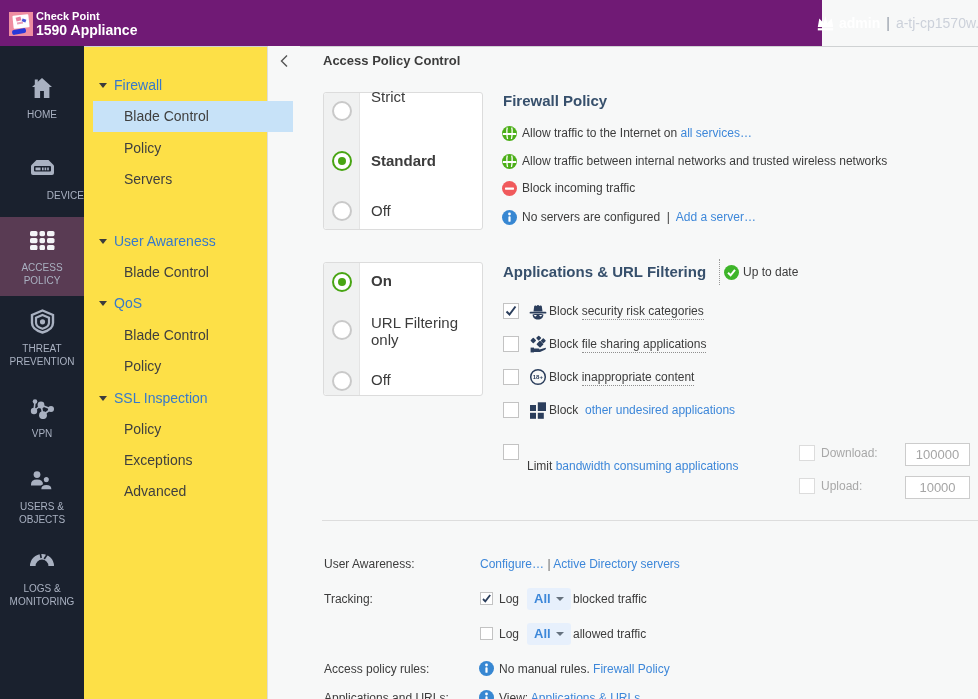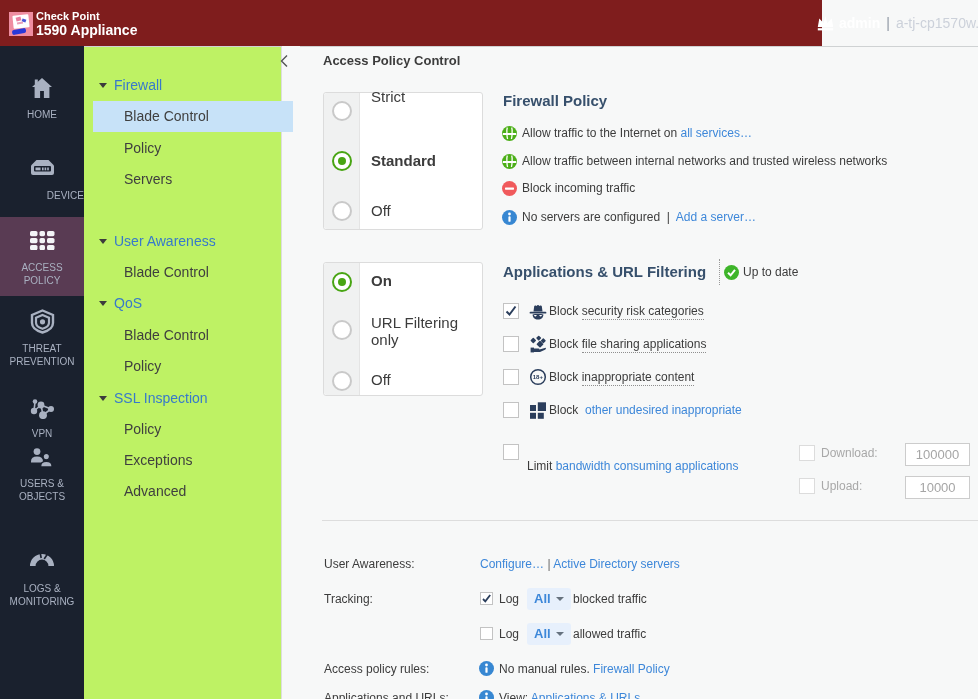--- a/index.html
+++ b/index.html
@@ -1,20 +1,20 @@
 <!DOCTYPE html>
 <html><head>
 <meta charset="utf-8">
 <style>
 * { margin:0; padding:0; box-sizing:border-box; }
 html,body { width:978px; height:699px; overflow:hidden; }
 body { font-family:"Liberation Sans", sans-serif; background:#f7f8f8; position:relative; }
 
 
-#header { position:absolute; left:0; top:0; width:822px; height:46px; background:#7f1d1d; }
+#header { position:absolute; left:0; top:0; width:822px; height:46px; background:#701a75; }
 #logo { position:absolute; left:9px; top:12px; width:24px; height:24px; background:#ef8da1; overflow:hidden; }
 #logo .paper { position:absolute; left:4px; top:2.5px; width:16px; height:13px; background:#fff; transform:rotate(-6deg); border-radius:1px; }
 #logo .m1 { position:absolute; left:7px; top:5px; width:5px; height:4px; background:#e87fa0; transform:rotate(-15deg); }
 #logo .m2 { position:absolute; left:13px; top:7px; width:4px; height:3px; background:#4a55d8; transform:rotate(20deg); }
 #logo .m3 { position:absolute; left:8px; top:10px; width:6px; height:2px; background:#e8a0b8; transform:rotate(-8deg); }
 #logo .swoosh { position:absolute; left:3px; top:16.5px; width:14px; height:4.5px; background:#2838d8; transform:rotate(-10deg); border-radius:2px; }
 .hbrand { position:absolute; left:36px; color:#fff; }
 #hb1 { top:10px; font-size:11px; font-weight:bold; }
 #hb2 { top:22px; font-size:14px; font-weight:bold; }
 #huser { position:absolute; top:0; left:816px; height:46px; display:flex; align-items:center; white-space:nowrap; color:#fff; }
@@ -23,21 +23,21 @@
 #huser .host { color:#ccd1da; font-size:14px; }
 
 
 #sidebar { position:absolute; left:0; top:46px; width:84px; height:653px; background:#1a212e; }
 .sitem { position:absolute; left:0; width:84px; text-align:center; color:#a9b1c1; }
 .sitem svg { display:block; margin:0 auto; }
 .slbl { font-size:10px; line-height:13px; color:#a9b1c1; }
 #sel { position:absolute; left:0; top:171px; width:84px; height:79px; background:#593b53; }
 
 
-#nav { position:absolute; left:84px; top:46px; width:198px; height:653px; background:#bef264; border-right:1px solid #dddddd; border-top:1px solid #cfd2d3; }
+#nav { position:absolute; left:84px; top:46px; width:184px; height:653px; background:#fde047; border-right:1px solid #dddddd; border-top:1px solid #cfd2d3; }
 .collapse { position:absolute; left:195px; top:7px; }
 .tnode { position:absolute; left:0; width:215px; height:31px; line-height:31px; font-size:14px; }
 .thead { color:#3779cb; padding-left:30px; }
 .thead .tri { position:absolute; left:15px; top:13px; width:0; height:0; border-left:4.5px solid transparent; border-right:4.5px solid transparent; border-top:5px solid #3c3c3c; }
 .tchild { color:#3f3f3f; padding-left:40px; }
 .tsel { background:#c7e2f8; left:9px; width:200px; padding-left:31px; }
 
 
 #content { position:absolute; left:300px; top:46px; width:678px; height:653px; background:#f7f8f8; border-top:1px solid #cfd2d3; }
 .ct { position:absolute; font-size:12px; color:#3c3c3c; white-space:nowrap; }
@@ -148,21 +148,21 @@
           <path d="M14 17 L22 11"></path>
         </g>
         <circle cx="6" cy="3.5" r="2.3" stroke="none"></circle>
         <circle cx="5" cy="13" r="3.2" stroke="none"></circle>
         <circle cx="12" cy="7" r="3.4" stroke="none"></circle>
         <circle cx="22" cy="11" r="3" stroke="none"></circle>
         <circle cx="14" cy="17.2" r="3.9" stroke="none"></circle>
       </svg>
     <div class="slbl" style="margin-top:8px;">VPN</div>
   </div>
-  <div class="sitem" style="top:402px;">
+  <div class="sitem" style="top:425px;">
     <svg width="24" height="21" viewBox="0 0 24 21" fill="#a9b1c1">
         <circle cx="7" cy="3.6" r="3.4"></circle>
         <path d="M1 13.5 Q1 8.5 7 8.5 Q13 8.5 13 13.5 V14.5 H1 Z"></path>
         <g>
           <circle cx="16.3" cy="8.6" r="3.2" stroke="#1a212e" stroke-width="1.3"></circle>
           <path d="M10.7 18 Q10.7 13.3 16.3 13.3 Q22 13.3 22 18 V19 H10.7 Z" stroke="#1a212e" stroke-width="1.3"></path>
         </g>
       </svg>
     <div class="slbl" style="margin-top:8px;">USERS &amp;<br>OBJECTS</div>
   </div>
@@ -276,21 +276,21 @@
     </div>
   <div class="ct" style="left:249px; top:257px;">Block <span class="dotted">security risk categories</span></div>
 
   <div class="cb" style="left:203px; top:289px;"></div>
   <div class="ct" style="left:249px; top:290px;">Block <span class="dotted">file sharing applications</span></div>
 
   <div class="cb" style="left:203px; top:322px;"></div>
   <div class="ct" style="left:249px; top:323px;">Block <span class="dotted">inappropriate content</span></div>
 
   <div class="cb" style="left:203px; top:355px;"></div>
-  <div class="ct" style="left:249px; top:356px;">Block&nbsp; <a class="lnk" href="#">other undesired inappropriate</a></div>
+  <div class="ct" style="left:249px; top:356px;">Block&nbsp; <a class="lnk" href="#">other undesired applications</a></div>
 
   <svg class="icon15" style="left:229px; top:255px; width:18px; height:18px;" viewBox="0 0 18 18" fill="#2b3e5c">
       <path d="M4.5 9.4 L5.2 4.3 C5.3 3.6 6 3.2 6.7 3.5 L7.7 3.9 C8.1 2.8 9.9 2.8 10.3 3.9 L11.3 3.5 C12 3.2 12.7 3.6 12.8 4.3 L13.5 9.4 Z"></path>
       <rect x="0.6" y="9.7" width="16.8" height="1.9" rx="0.95"></rect>
       <path d="M3.6 12.4 C6 12 12 12 14.4 12.4 C14.4 15.4 12.2 17.4 9 17.4 C5.8 17.4 3.6 15.4 3.6 12.4 Z"></path>
       <polygon points="4.8,12.9 8.1,12.9 6.2,14.7" fill="#fff"></polygon>
       <polygon points="13.2,12.9 9.9,12.9 11.8,14.7" fill="#fff"></polygon>
     </svg>
   <svg class="icon15" style="left:229px; top:288px; width:18px; height:18px;" viewBox="0 0 18 18" fill="#2b3e5c">
       <rect x="2.2" y="3.4" width="4.2" height="4.2" rx="0.7" transform="rotate(45 4.3 5.5)"></rect>

